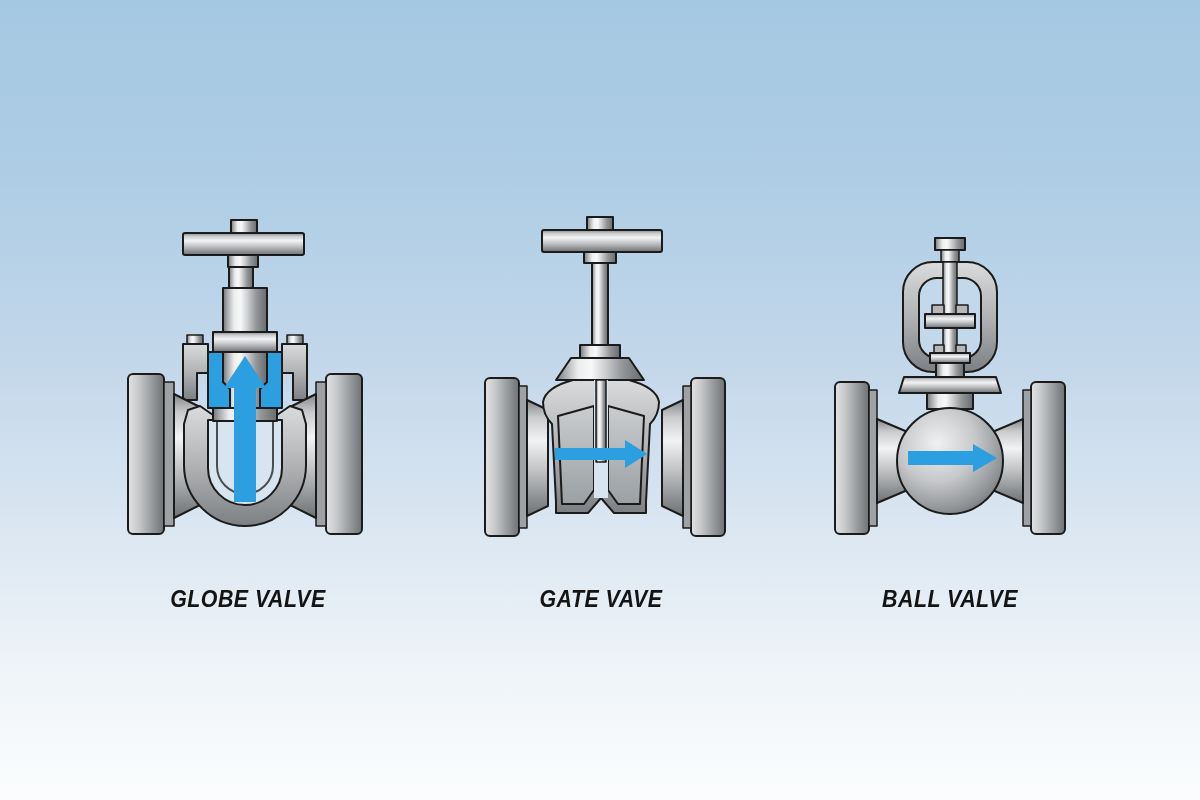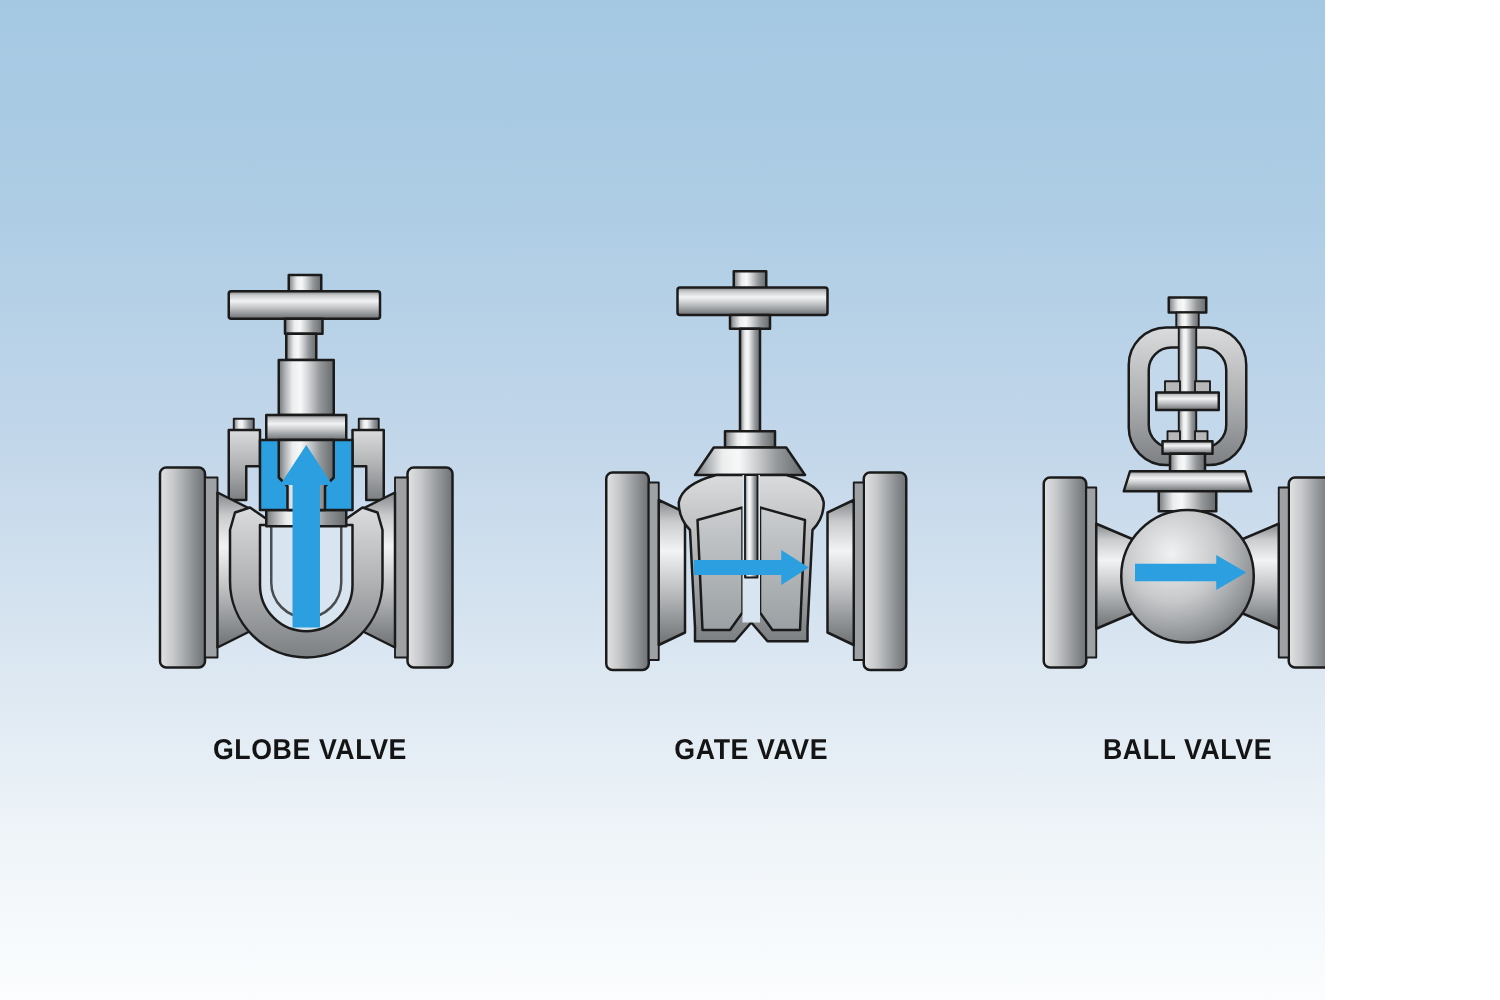--- a/index.html
+++ b/index.html
@@ -1,19 +1,20 @@
 <!DOCTYPE html>
 <html><head>
 <meta charset="utf-8">
 <style>
   html,body{margin:0;padding:0;}
   .canvas{
-    position:relative;width:1060px;height:800px;overflow:hidden;
+    position:relative;width:1200px;height:800px;overflow:hidden;
     background:linear-gradient(180deg,#a5c8e2 0%,#aecde5 22%,#c3d7ea 45%,#dde8f2 68%,#f0f5f9 85%,#fbfdfe 100%);
     font-family:"Liberation Sans", sans-serif;
+    font-style:italic;
   }
   .figure{position:absolute;}
   .figure svg{display:block;}
   .valve-label{
     position:absolute;text-align:center;
     font-weight:700;font-size:23px;letter-spacing:.5px;color:#141414;
     transform:scaleX(.93);transform-origin:center;white-space:nowrap;
   }
   .outl{stroke:#1b1b1b;stroke-width:2;stroke-linejoin:round;}
   .thin{stroke:#1b1b1b;stroke-width:1.5;stroke-linejoin:round;}

